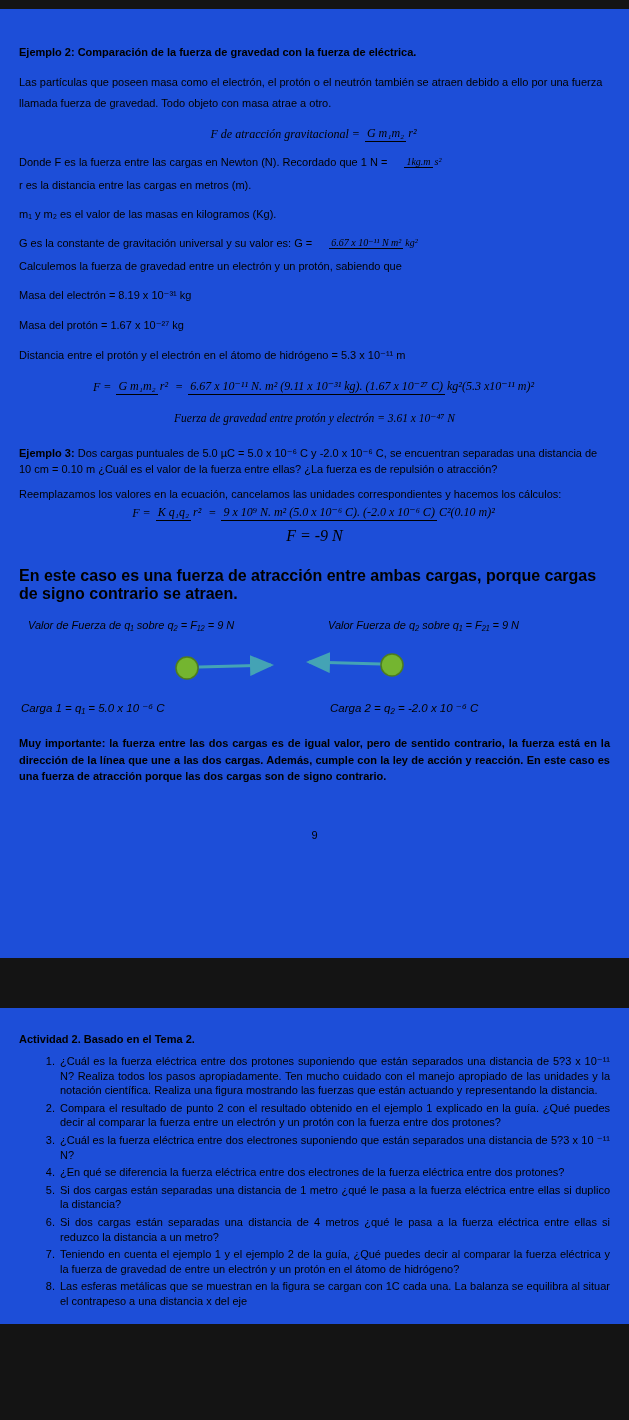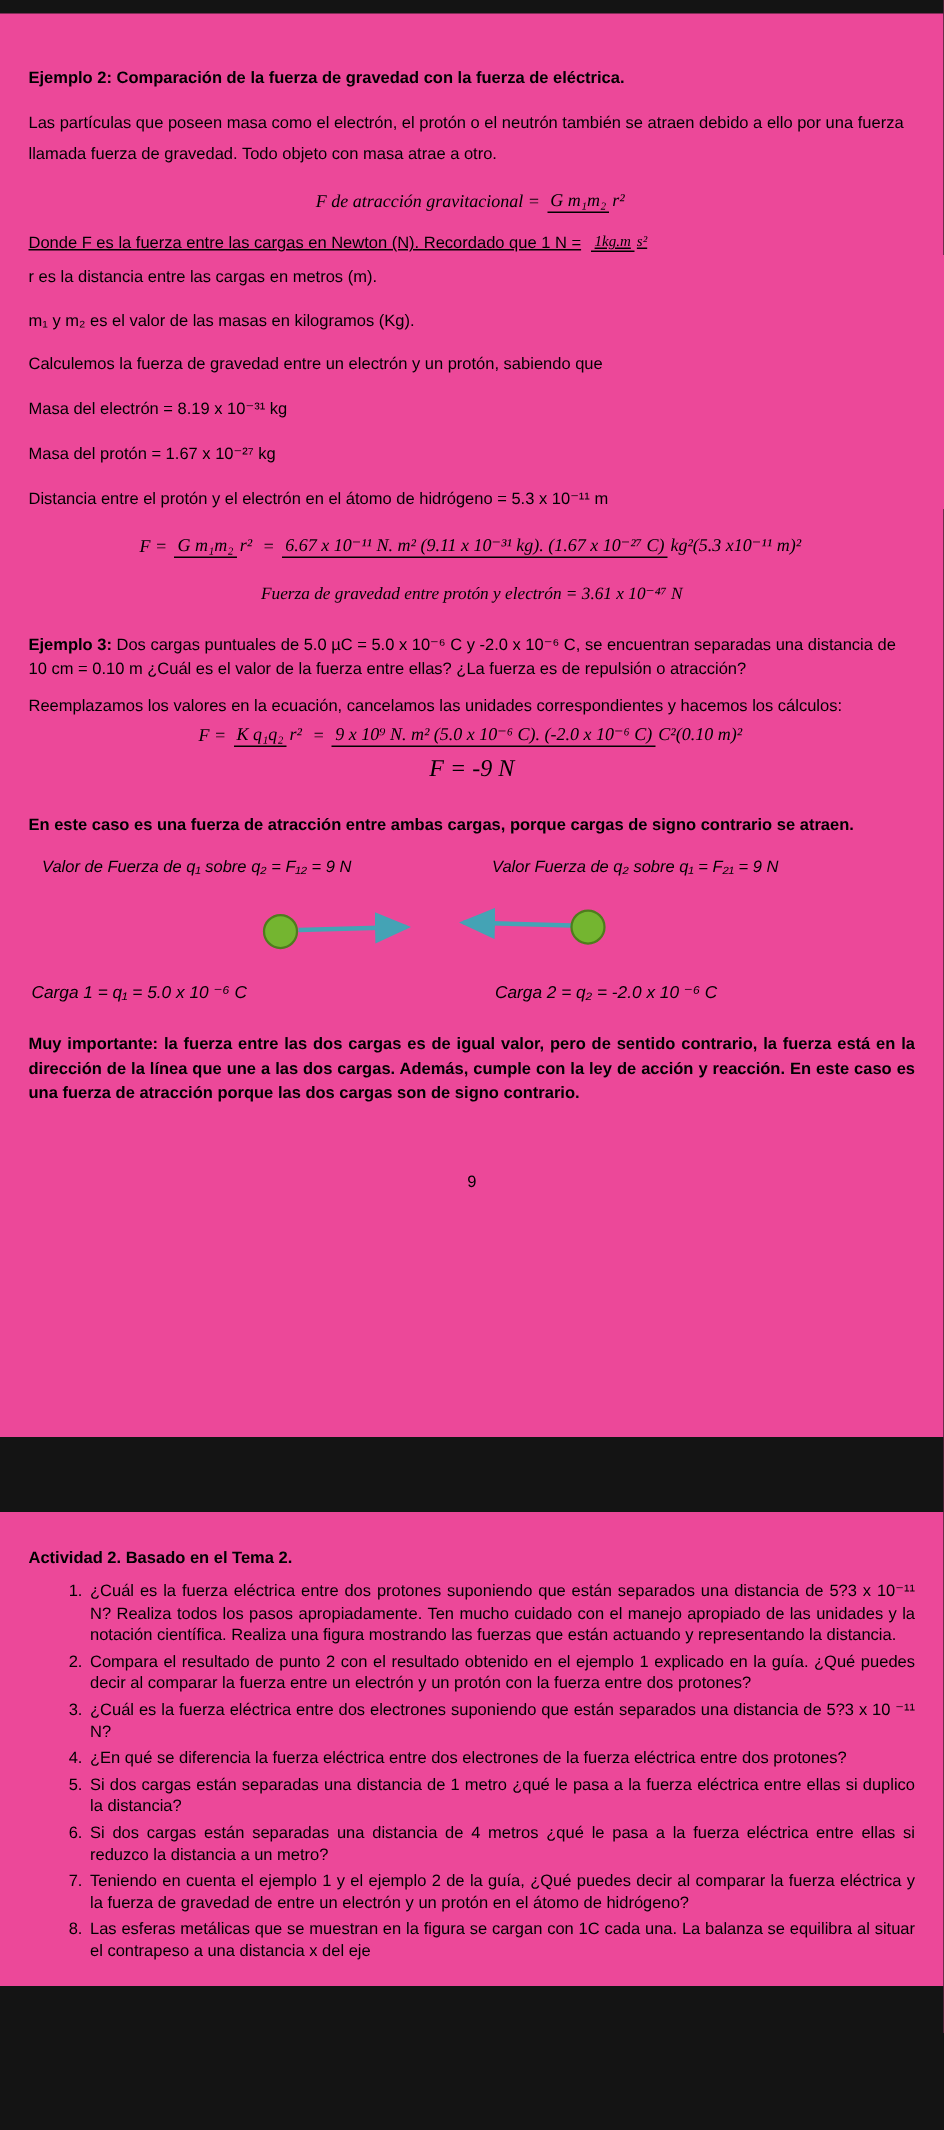--- a/index.html
+++ b/index.html
@@ -1,46 +1,46 @@
 <!DOCTYPE html>
 <html><head>
 <meta charset="utf-8">
 <style>
   * { margin:0; padding:0; box-sizing:border-box; }
   html { background:#141414; }
   body { width:629px; background:#141414; font-family:"Liberation Sans","DejaVu Sans",sans-serif; color:#000; }
   .canvas { width:629px; height:1420px; overflow:hidden; }
-  .page { background:#ec4899; width:629px; overflow:hidden; }
+  .page { background:#1d4ed8; width:629px; overflow:hidden; }
   .page1 { margin-top:9px; height:949px; padding:37px 19px 0; }
   .gap { height:50px; }
   .page2 { height:316px; padding:25px 19px 0; }
 
   .title { font-size:11px; font-weight:bold; margin-bottom:14px; }
   .page2 .title { margin-bottom:9px; }
   .para { font-size:11px; }
   .intro { line-height:21px; margin-bottom:6px; }
 
   .math { font-family:"Liberation Serif","DejaVu Serif",serif; font-style:italic; }
   .formula { display:flex; justify-content:center; align-items:center; font-size:12px; gap:5px; }
   .frac { display:inline-flex; flex-direction:row; text-align:center; }
   .frac .num { border-bottom:1px solid #000; padding:0 2px; }
   .frac .den { padding:0 2px; }
   .frac.sm { font-size:10px; }
 
   .f-grav { margin:12px 0 14px; }
   .stmt { font-size:11px; margin-bottom:17px; }
-  .has-frac { display:flex; align-items:flex-end; gap:7px; margin-bottom:11px;text-decoration:underline; }
+  .has-frac { display:flex; align-items:flex-end; gap:17px; margin-bottom:11px; }
   .f-calc { margin:12px 0 16px; }
   .f-result { margin-bottom:20px; font-size:11.5px; }
   .ej3 { line-height:16px; margin-bottom:11px; }
   .bold { font-weight:bold; }
   .tight { margin-bottom:5px; }
   .f-coulomb { margin-bottom:6px; }
   .f-result2 { margin-bottom:22px; font-size:16px;align-items:flex-end; }
-  .note1 { font-size:11px; font-weight:bold; margin-bottom:16px; }
+  .note1 { font-size:16px; font-weight:bold; margin-bottom:16px; }
 
   .charge-diagram { position:relative; height:104px; margin-bottom:12px;font-style:italic; }
   .cd-label { position:absolute; top:0; font-size:11px; }
   .cd-label.left { left:9px; }
   .cd-label.right { left:309px; }
   .cd-svg { position:absolute; top:20px; left:0; }
   .cd-charge { position:absolute; top:82px; font-size:11.5px; }
   .cd-charge.left { left:2px; }
   .cd-charge.right { left:311px; }
 
@@ -75,20 +75,27 @@
       <span>Donde F es la fuerza entre las cargas en Newton (N). Recordado que 1 N =</span>
       <span class="frac math sm">
         <span class="num">1kg.m</span>
         <span class="den">s²</span>
       </span>
     </div>
 
     <div class="stmt">r es la distancia entre las cargas en metros (m).</div>
     <div class="stmt">m₁ y m₂ es el valor de las masas en kilogramos (Kg).</div>
 
+    <div class="stmt has-frac">
+      <span>G es la constante de gravitación universal y su valor es: G =</span>
+      <span class="frac math sm">
+        <span class="num">6.67 x 10⁻¹¹ N m²</span>
+        <span class="den">kg²</span>
+      </span>
+    </div>
 
     <div class="stmt">Calculemos la fuerza de gravedad entre un electrón y un protón, sabiendo que</div>
     <div class="stmt">Masa del electrón = 8.19 x 10⁻³¹ kg</div>
     <div class="stmt">Masa del protón = 1.67 x 10⁻²⁷ kg</div>
     <div class="stmt">Distancia entre el protón y el electrón en el átomo de hidrógeno = 5.3 x 10⁻¹¹ m</div>
 
     <div class="formula f-calc">
       <span class="math">F =</span>
       <span class="frac math">
         <span class="num">G m₁m₂</span>

